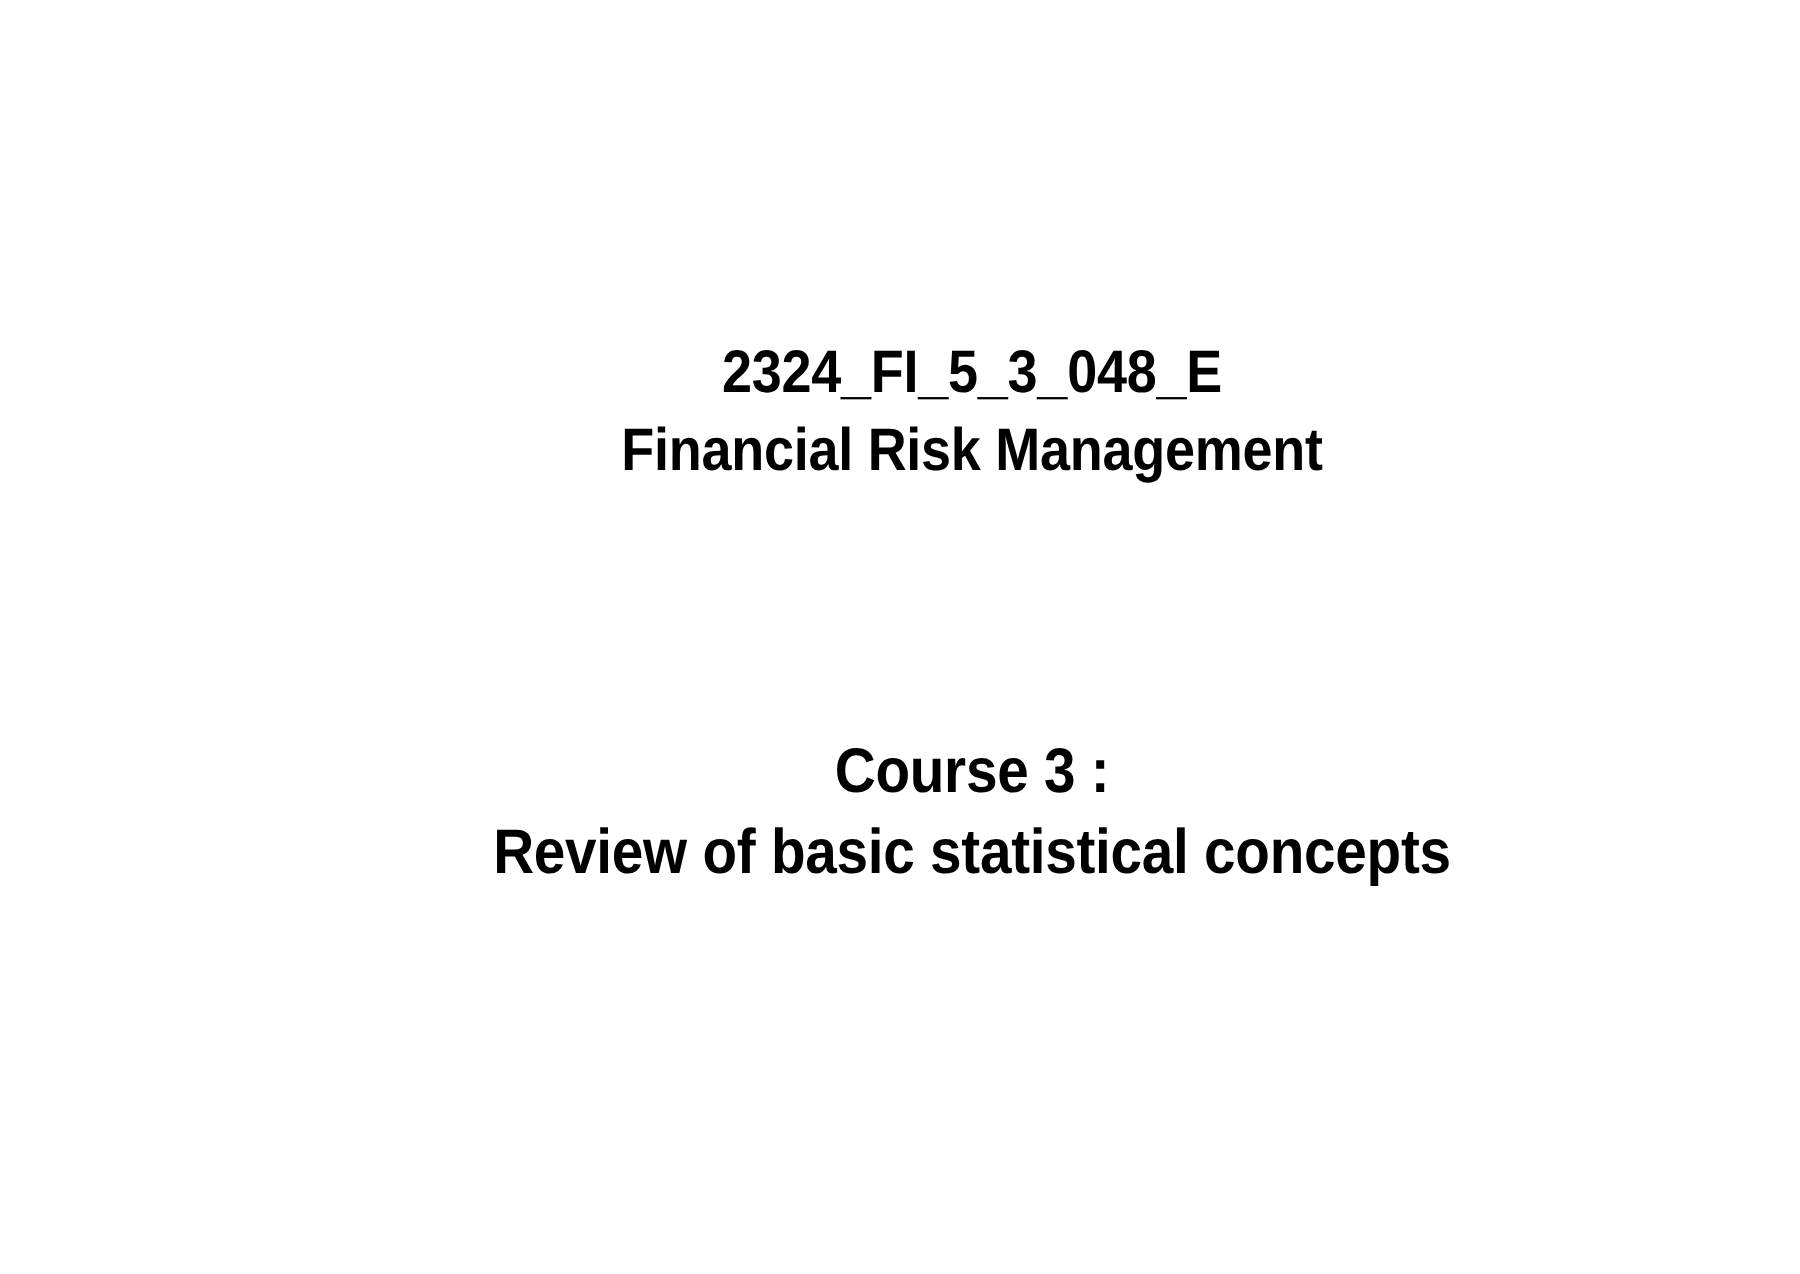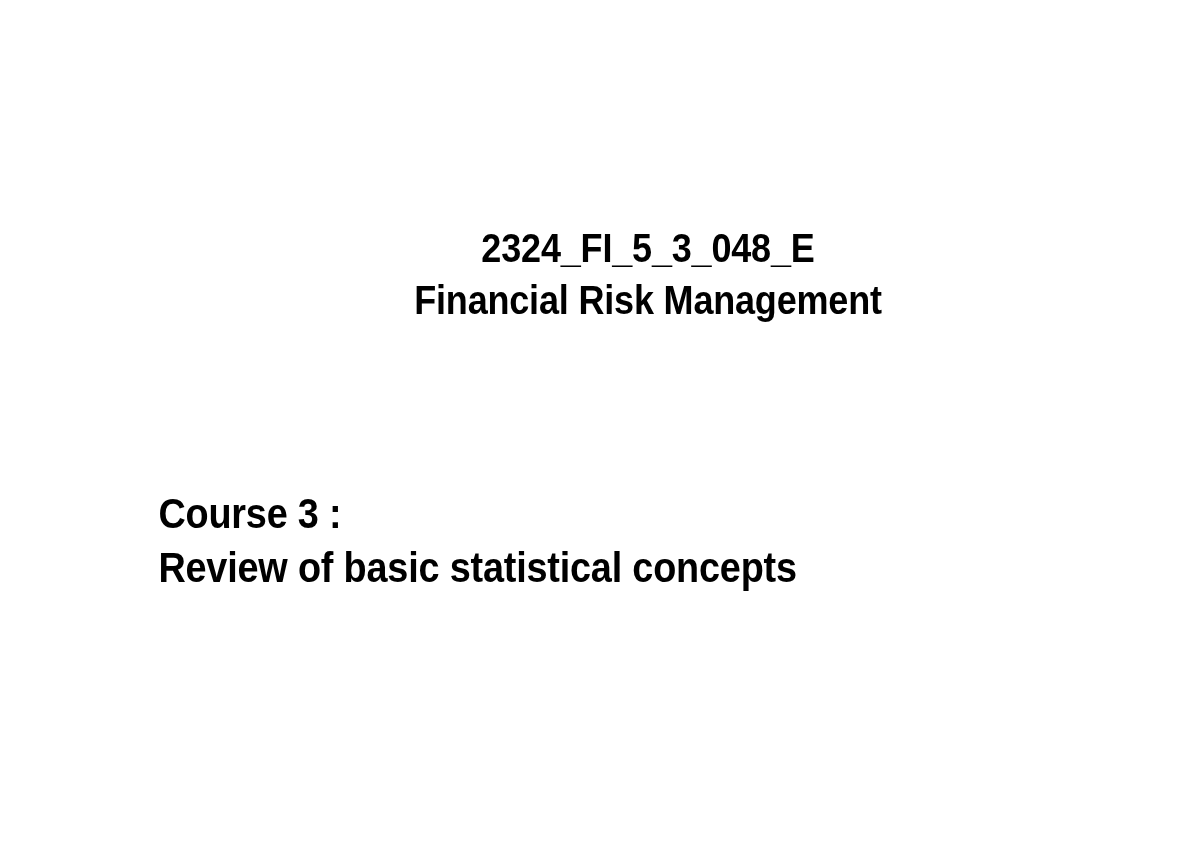--- a/index.html
+++ b/index.html
@@ -52,21 +52,21 @@
     transform-origin: center center;
     white-space: pre;
   }
 
   
   .subtitle-block {
     position: absolute;
     left: 60px;
     top: 487px;
     width: 1088px;
-    text-align: left;
+    text-align: center;
   }
 
   .subtitle-line {
     display: block;
     font-family: "Liberation Sans", "DejaVu Sans", sans-serif;
     font-weight: bold;
     font-size: 42px;
     line-height: 54px;
     color: #000000;
     letter-spacing: -0.2px;

